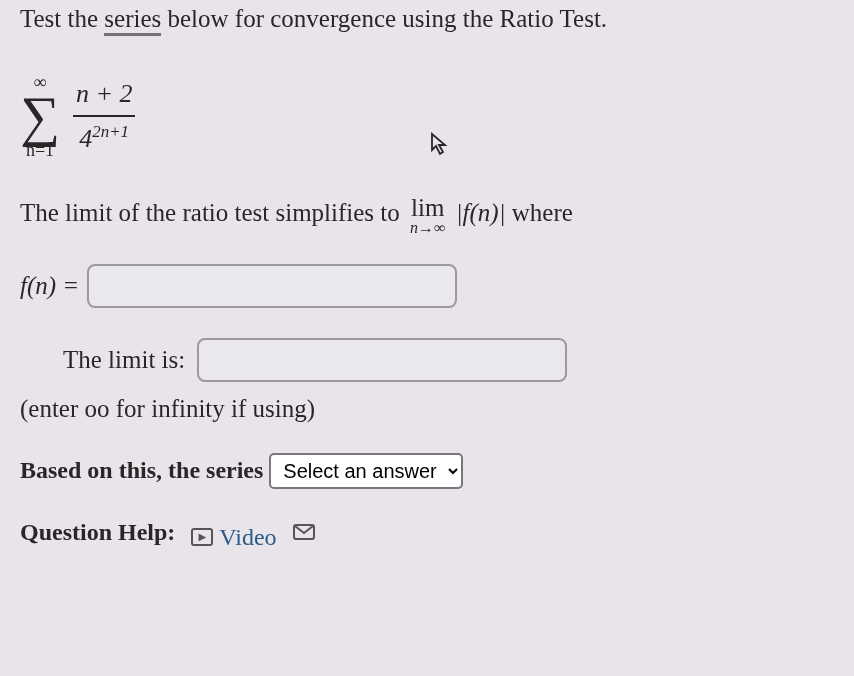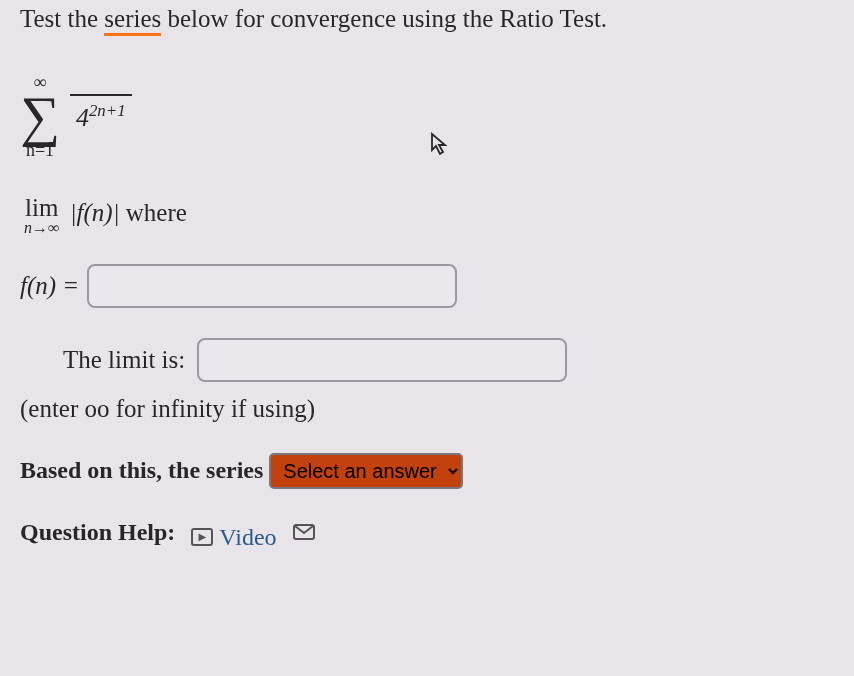--- a/index.html
+++ b/index.html
@@ -16,21 +16,21 @@
       height: 676px;
       font-size: 22px;
       line-height: 1.5;
     }
     .question-title {
       font-size: 25px;
       margin-bottom: 20px;
       padding-top: 0;
     }
     .underline-red {
-      border-bottom: 3px solid #f97316;
+      border-bottom: 3px solid #737373;
       padding-bottom: 1px;
     }
     .summation {
       display: inline-flex;
       align-items: center;
       margin: 15px 0 25px 0;
     }
     .sigma-wrap {
       display: inline-flex;
       flex-direction: column;
@@ -126,21 +126,21 @@
     .select-row {
       font-size: 24px;
       margin-bottom: 25px;
       font-weight: 600;
     }
     select.answer-select {
       font-size: 20px;
       padding: 4px 8px;
       border: 2px solid #7a7680;
       border-radius: 5px;
-      background: #c2410c;
+      background: #ffffff;
       font-family: Arial, sans-serif;
     }
     .help-row {
       font-size: 24px;
       font-weight: 600;
     }
     .help-link {
       color: #2a5a8a;
       margin-left: 10px;
       font-weight: normal;
@@ -181,33 +181,35 @@
   <span>below for convergence using the Ratio Test.</span>
 </div>
 
 <div class="summation">
   <span class="sigma-wrap">
     <span class="sigma-top">∞</span>
     <span class="sigma">∑</span>
     <span class="sigma-bottom">n=1</span>
   </span>
   <span class="fraction">
+    <span class="frac-num">n + 2</span>
     <span class="frac-den">
       <span>4</span><span class="sup">2n+1</span>
     </span>
   </span>
 </div>
 
 <div class="cursor-arrow">
   <svg width="20" height="24" viewBox="0 0 20 24">
     <path d="M2 2 L2 18 L6 14 L10 22 L13 20 L9 13 L15 13 Z" fill="none" stroke="#2a2628" stroke-width="1.8"></path>
   </svg>
 </div>
 
 <div class="body-text">
+  <span>The limit of the ratio test simplifies to </span>
   <span class="limit-wrap">
     <span class="limit-top">lim</span>
     <span class="limit-bottom">n→∞</span>
   </span>
   <span class="math-inline">|f(n)|</span>
   <span> where</span>
 </div>
 
 <div class="input-row">
   <span class="input-label">f(n) =</span>

